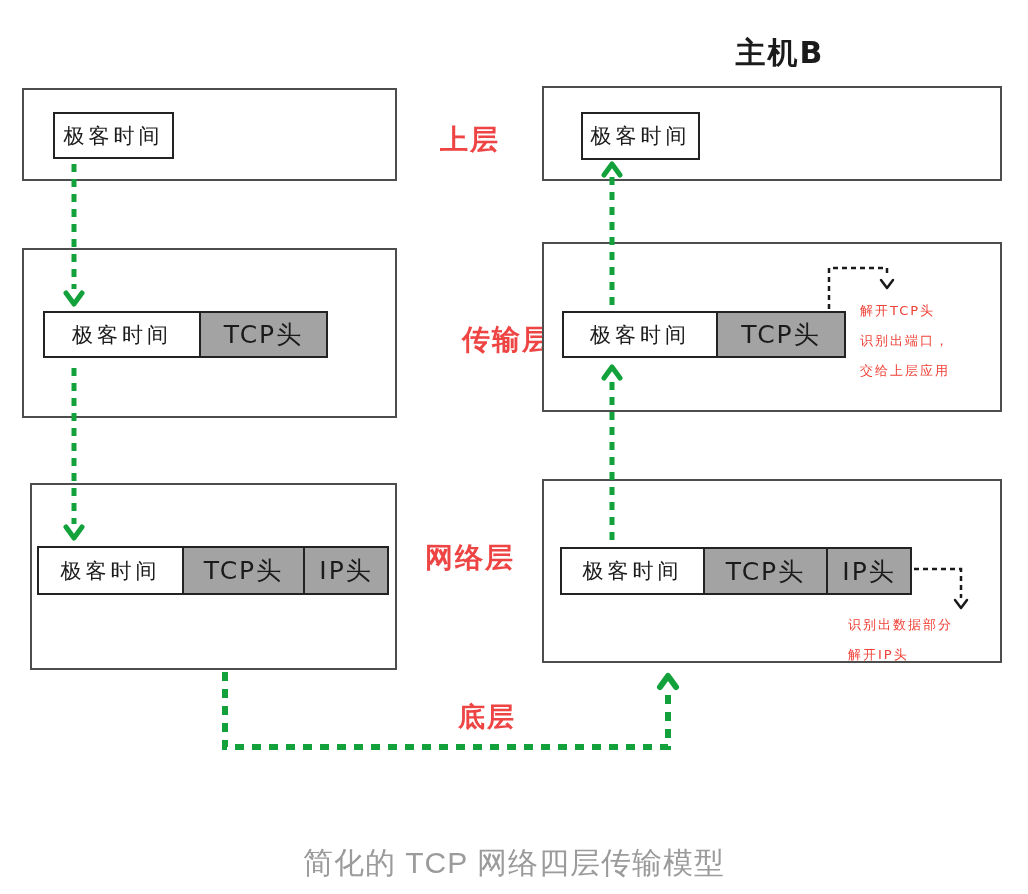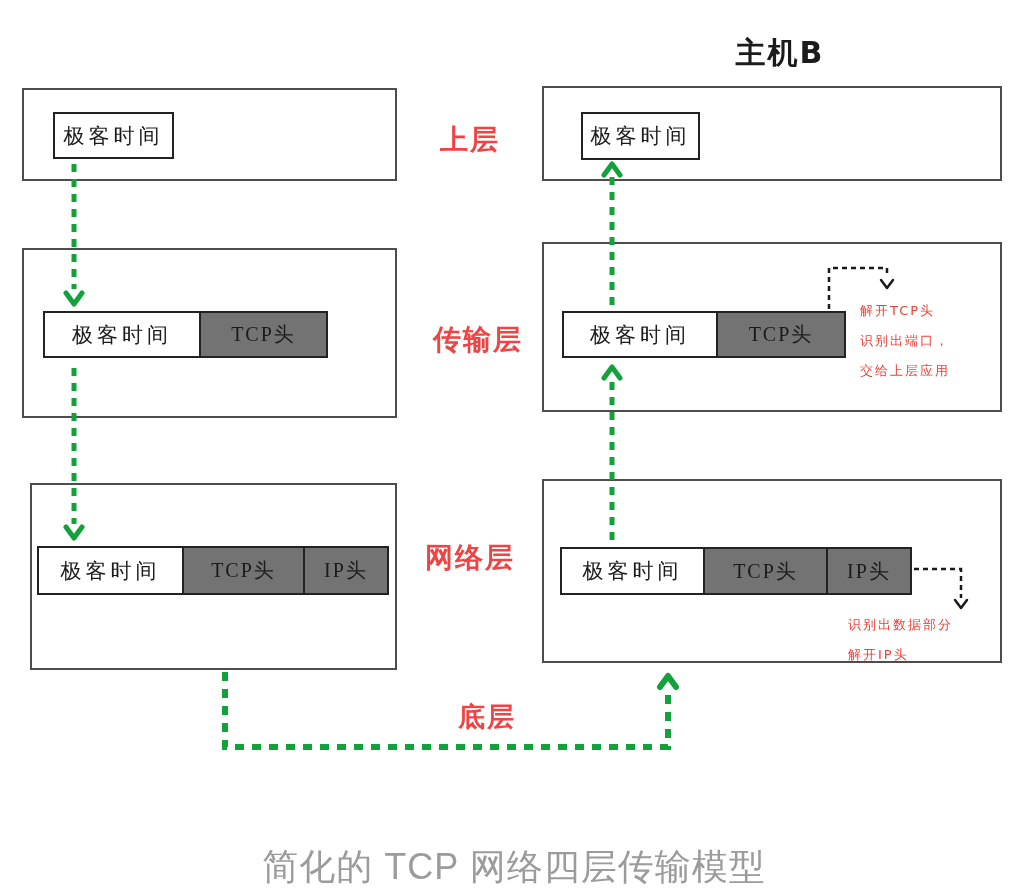--- a/index.html
+++ b/index.html
@@ -56,57 +56,57 @@
     position: absolute;
     border: 2px solid #222222;
     box-sizing: border-box;
     display: flex;
     align-items: center;
     justify-content: center;
     white-space: nowrap;
     color: #1b1b1b;
   }
   .seg.payload { background: #ffffff; font-size: 21px; letter-spacing: 4px; }
-  .seg.hdr { background: #737373; font-size: 20px; letter-spacing: 2px; font-weight: 500; font-family: Liberation Serif, serif; }
+  .seg.hdr { background: #a3a3a3; font-size: 25px; letter-spacing: 2px; font-weight: 500; }
   .red-note {
     position: absolute;
     color: #EF4136;
     font-size: 13px;
     line-height: 30px;
     text-align: left;
     letter-spacing: 2px;
     white-space: nowrap;
   }
   .caption {
     position: absolute;
     left: 0;
     top: 843px;
     width: 1028px;
     text-align: center;
-    font-size: 36px;
+    font-size: 30px;
     color: #9B9B9B;
     font-family: "Liberation Sans", sans-serif;
     letter-spacing: 1px;
   }
   svg.overlay {
     position: absolute;
     left: 0;
     top: 0;
     pointer-events: none;
   }
 </style>
 </head>
 <body>
 
 <div class="canvas">
 
   <div class="host-title" style="left:710px; top:33px;">主机B</div>
 
   <div class="layer-label" style="left:420px; top:121px; width:100px;">上层</div>
-  <div class="layer-label" style="left:416px; top:321px; width:124px;">传输层</div>
+  <div class="layer-label" style="left:428px; top:321px; width:124px;text-align:right;">传输层</div>
   <div class="layer-label" style="left:408px; top:539px; width:124px;">网络层</div>
   <div class="layer-label" style="left:437px; top:699px; width:100px; font-size:27px;">底层</div>
 
   <div class="obox" style="left:22px; top:88px;  width:375px; height:93px;"></div>
   <div class="obox" style="left:22px; top:248px; width:375px; height:170px;"></div>
   <div class="obox" style="left:30px; top:483px; width:367px; height:187px;"></div>
 
   <div class="obox" style="left:542px; top:86px;  width:460px; height:95px;"></div>
   <div class="obox" style="left:542px; top:242px; width:460px; height:170px;"></div>
   <div class="obox" style="left:542px; top:479px; width:460px; height:184px;"></div>

